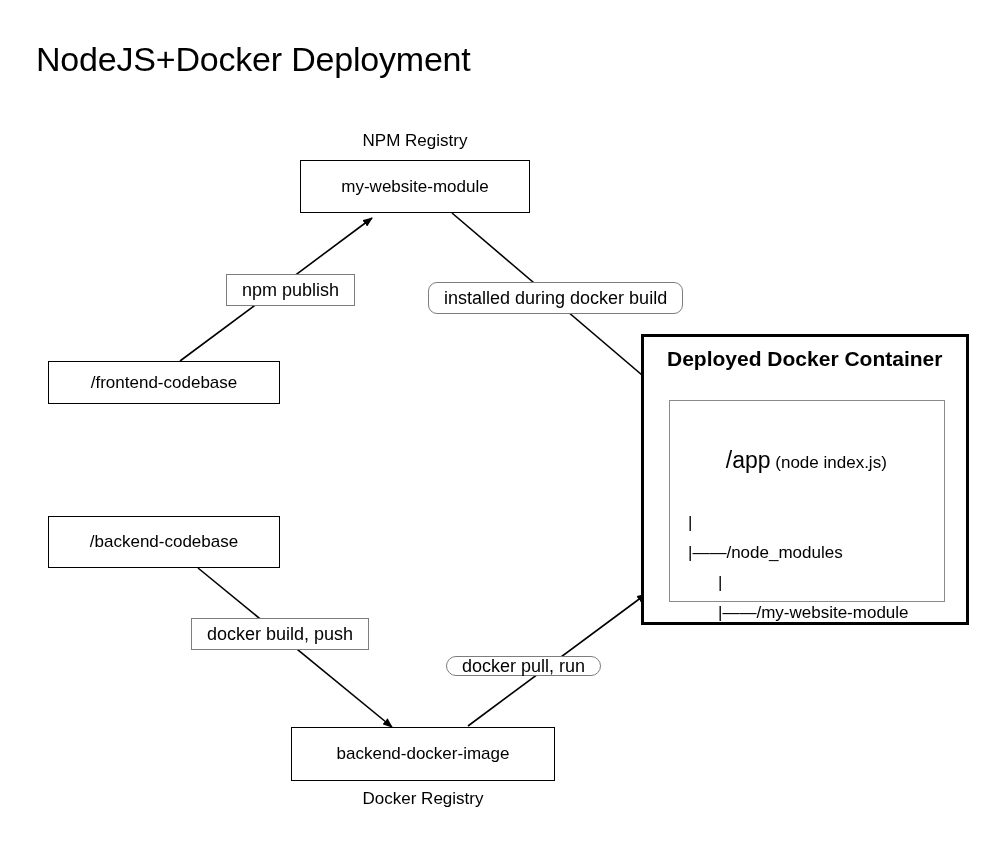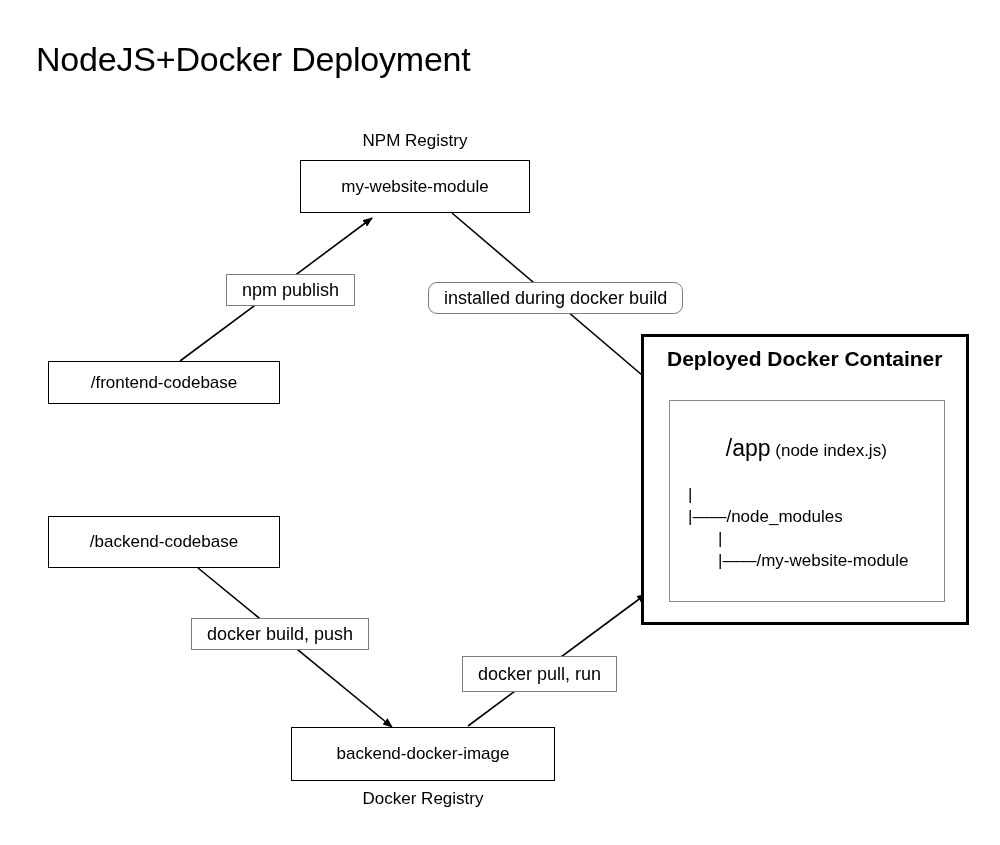--- a/index.html
+++ b/index.html
@@ -106,21 +106,21 @@
     top: 63px;
     width: 276px;
     height: 202px;
     border: 1.4px solid #8a8a8a;
     background: #fff;
     padding: 14px 0 0 18px;
   }
   .tree-line {
     white-space: pre;
     font-size: 17px;
-    line-height: 22px;
+    line-height: 30px;
     color: #000;
   }
   .tree-line.root { font-size: 17px; }
   .tree-root-path {
     font-size: 23px;
     vertical-align: baseline;
   }
   .tree-root-note {
     font-size: 17px;
   }
@@ -161,21 +161,21 @@
   <div class="abs node-box" style="left:291px; top:727px; width:264px; height:54px;">backend-docker-image</div>
 
   <div class="abs caption" style="left:291px; top:789px; width:264px;">Docker Registry</div>
 
   <div class="abs edge-label" style="left:226px; top:274px; height:32px;">npm publish</div>
 
   <div class="abs edge-label" style="left:428px; top:282px; height:32px;border-radius:9px;">installed during docker build</div>
 
   <div class="abs edge-label" style="left:191px; top:618px; height:32px;">docker build, push</div>
 
-  <div class="abs edge-label" style="left:462px; top:656px; height:36px;">docker pull, run</div>
+  <div class="abs edge-label" style="left:446px; top:656px; height:20px;border-radius:15px;">docker pull, run</div>
 
   <div class="abs" id="docker-container-group">
 
     <div id="docker-container-title">Deployed Docker Container</div>
 
     <div id="app-tree-box">
 
       <div class="tree-line root">
         <span class="tree-root-path">/app</span><span class="tree-root-note"> </span><span class="tree-root-note">(node index.js)</span>
       </div>

